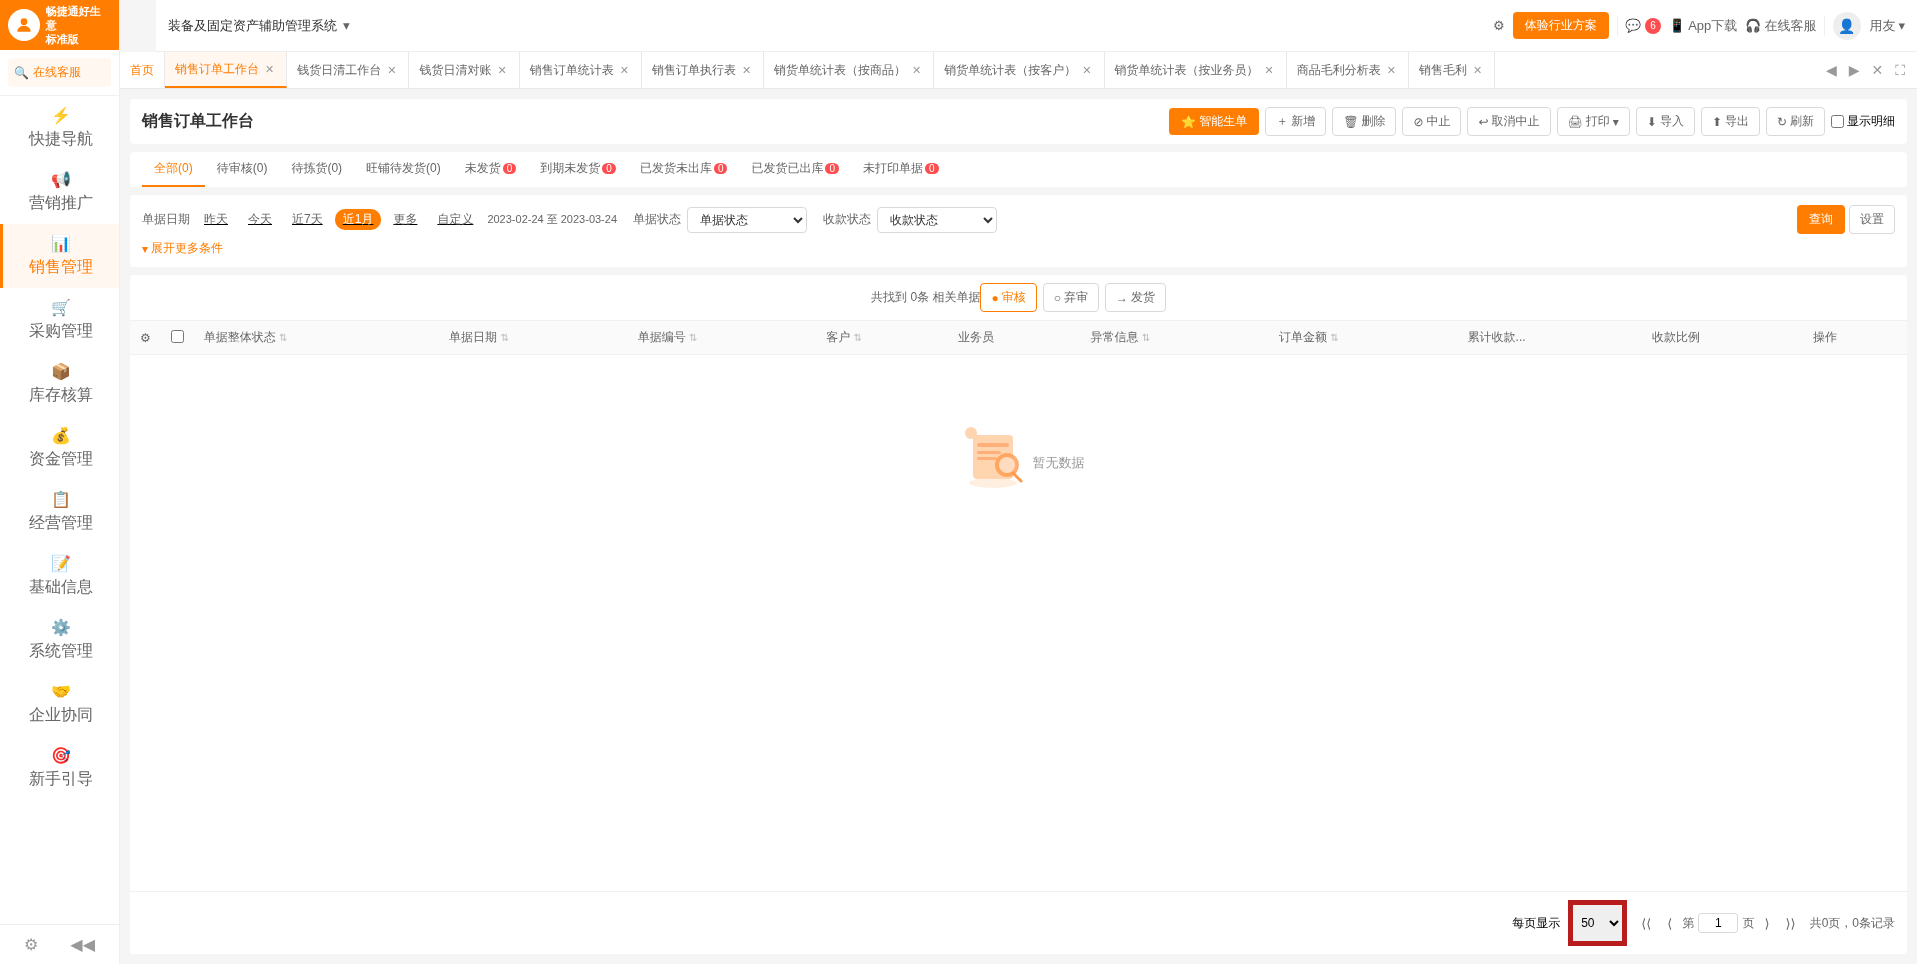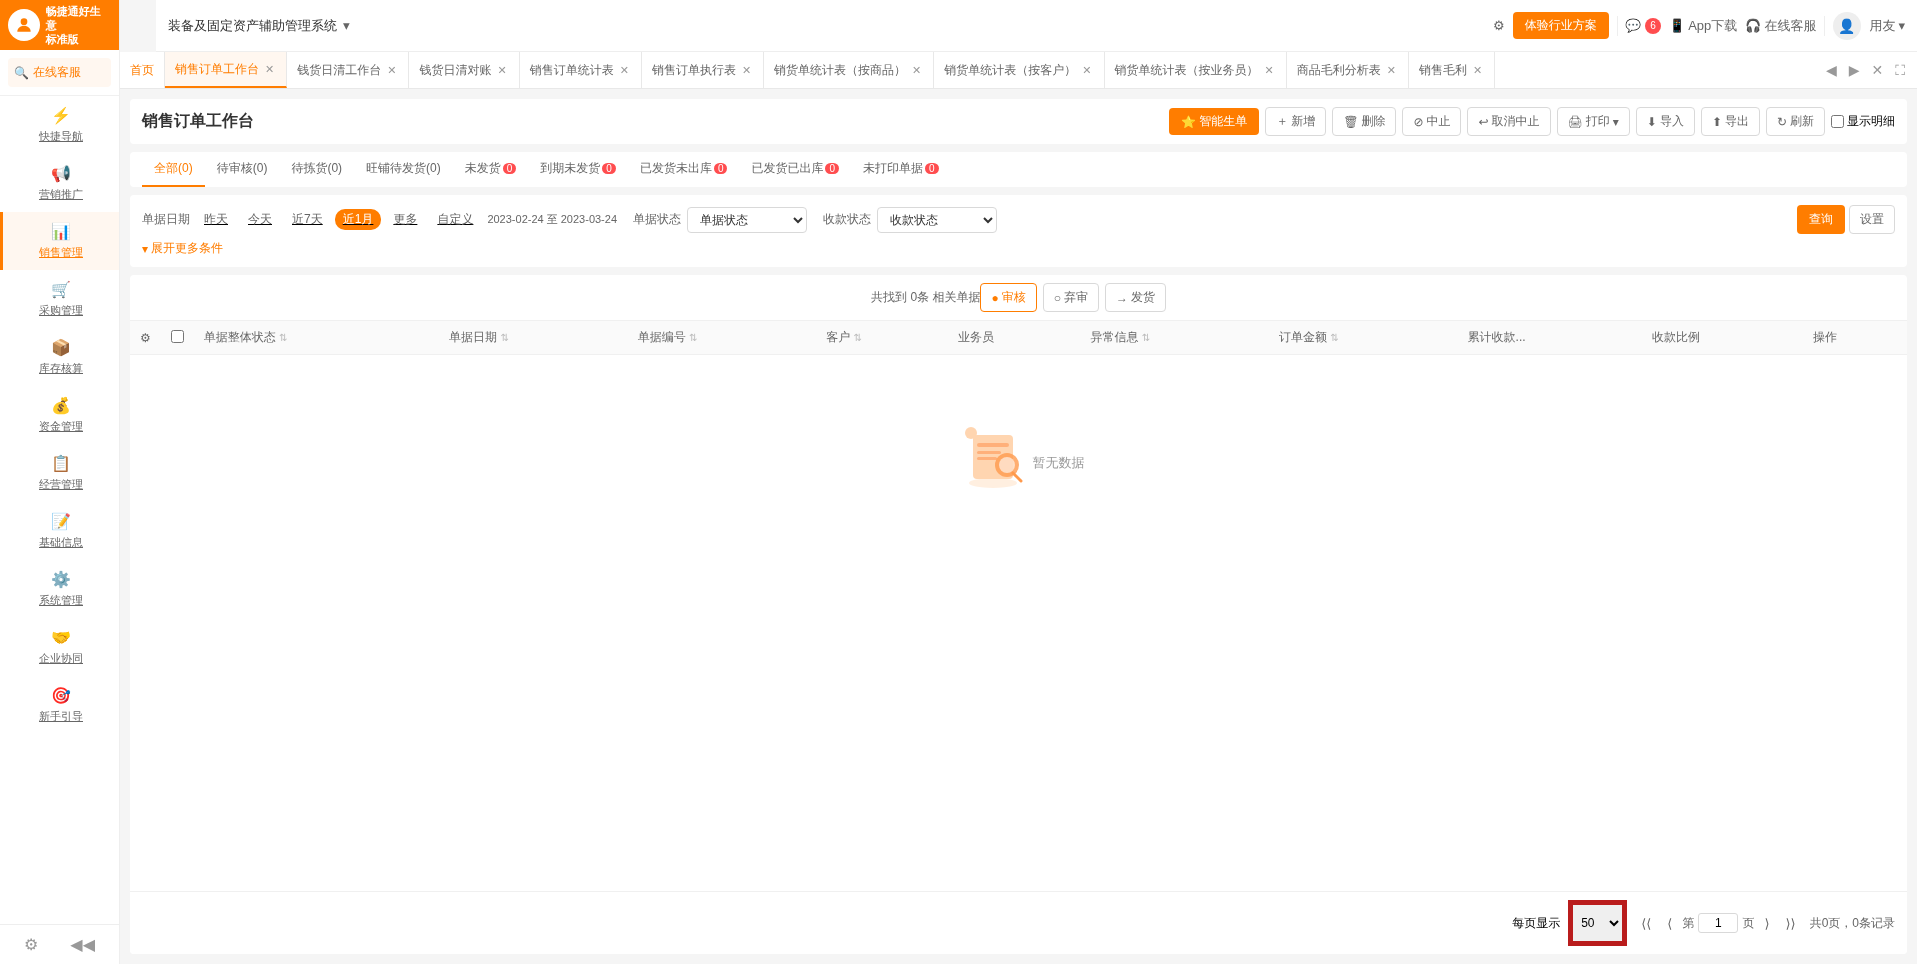--- a/index.html
+++ b/index.html
@@ -10,21 +10,21 @@
     .sidebar-logo { background: #ff7d00; color: #fff; padding: 10px 8px; display: flex; align-items: center; gap: 6px; height: 50px; }
     .logo-icon { width: 32px; height: 32px; background: #fff; border-radius: 50%; display: flex; align-items: center; justify-content: center; }
     .logo-icon svg { width: 20px; height: 20px; }
     .logo-text { font-size: 11px; line-height: 1.3; font-weight: bold; }
     .sidebar-search { padding: 8px; border-bottom: 1px solid #f0f0f0; }
     .sidebar-search-btn { width: 100%; background: #fff7f0; border: none; color: #ff7d00; padding: 6px; border-radius: 4px; cursor: pointer; font-size: 12px; display: flex; align-items: center; gap: 4px; }
     .sidebar-nav { flex: 1; overflow-y: auto; }
     .sidebar-item { display: flex; flex-direction: column; align-items: center; padding: 10px 0; cursor: pointer; color: #666; gap: 4px; border-left: 3px solid transparent; }
     .sidebar-item.active { background: #fff7f0; color: #ff7d00; border-left: 3px solid #ff7d00; }
     .sidebar-item .item-icon { font-size: 16px; }
-    .sidebar-item .item-label { font-size: 11px; text-decoration: underline; }
+    .sidebar-item .item-label { font-size: 16px; }
     .sidebar-bottom { border-top: 1px solid #eee; padding: 8px; display: flex; justify-content: space-around; }
 
     
     .main { flex: 1; display: flex; flex-direction: column; overflow: hidden; }
 
     
     .topbar { height: 52px; background: #fff; border-bottom: 1px solid #eee; display: flex; align-items: center; padding: 0 12px; gap: 8px; margin-left: 36px; }
     .topbar-title { font-size: 13px; color: #333; flex: 1; display: flex; align-items: center; gap: 6px; }
     .topbar-dropdown { border: none; background: none; cursor: pointer; color: #666; }
     .topbar-icon-btn { background: none; border: none; cursor: pointer; color: #666; font-size: 13px; display: flex; align-items: center; gap: 3px; }

